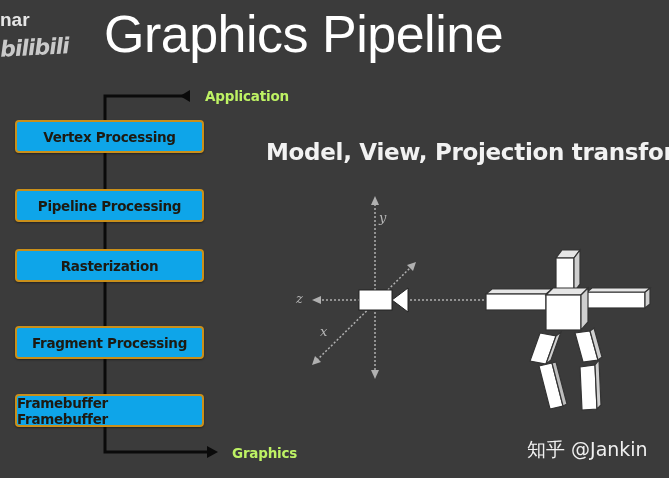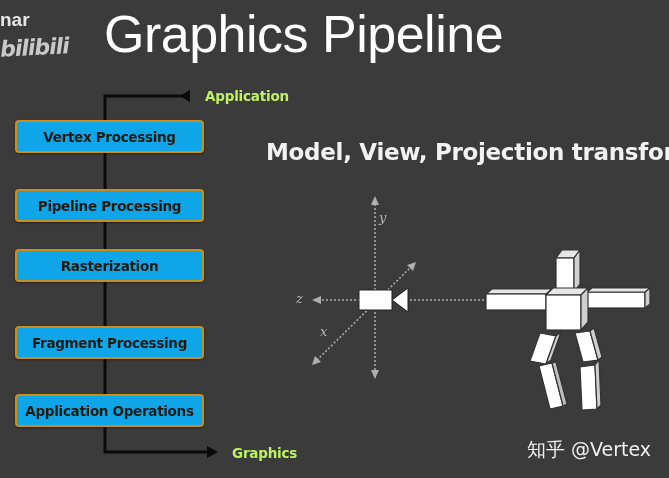--- a/index.html
+++ b/index.html
@@ -124,15 +124,15 @@
 
 <div class="subtitle">Model, View, Projection transforms</div>
 
 <span class="io-label" style="left:205px; top:88px;">Application</span>
 <span class="io-label" style="left:232px; top:445px;">Graphics</span>
 
 <div class="stage" style="top:120px;">Vertex Processing</div>
 <div class="stage" style="top:189px;">Pipeline Processing</div>
 <div class="stage" style="top:249px;text-align:center;">Rasterization</div>
 <div class="stage" style="top:326px;text-align:center;">Fragment Processing</div>
-<div class="stage" style="top:394px;">Application Operations</div>
+<div class="stage" style="top:394px;">Framebuffer Framebuffer</div>
 
-<div class="watermark-bottom">知乎 @Vertex</div>
+<div class="watermark-bottom">知乎 @Jankin</div>
 
 </body></html>

